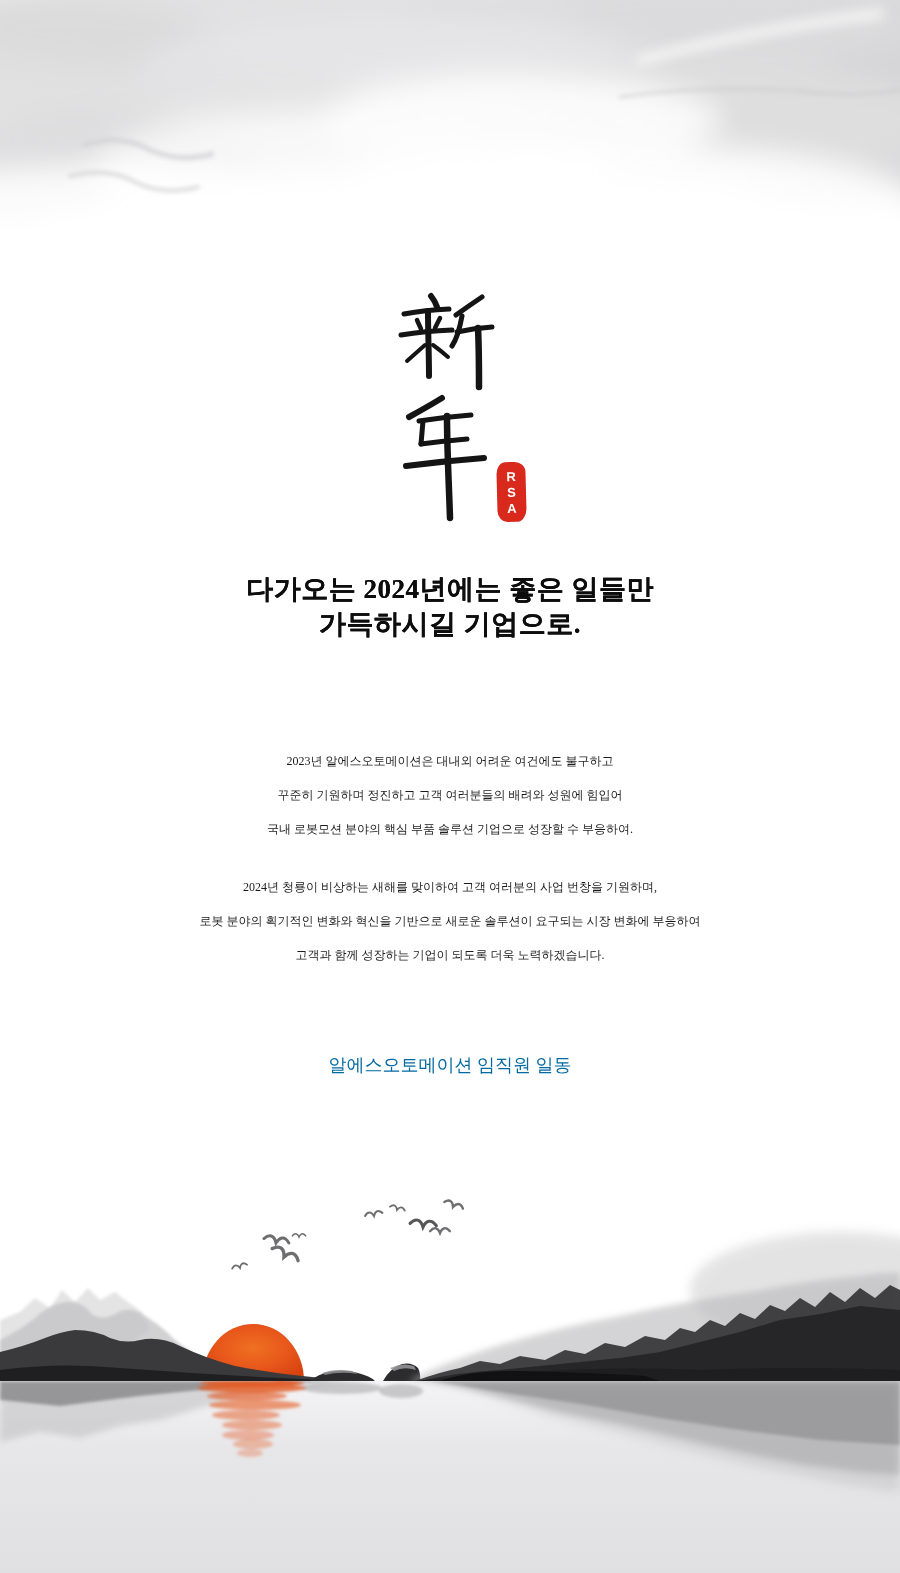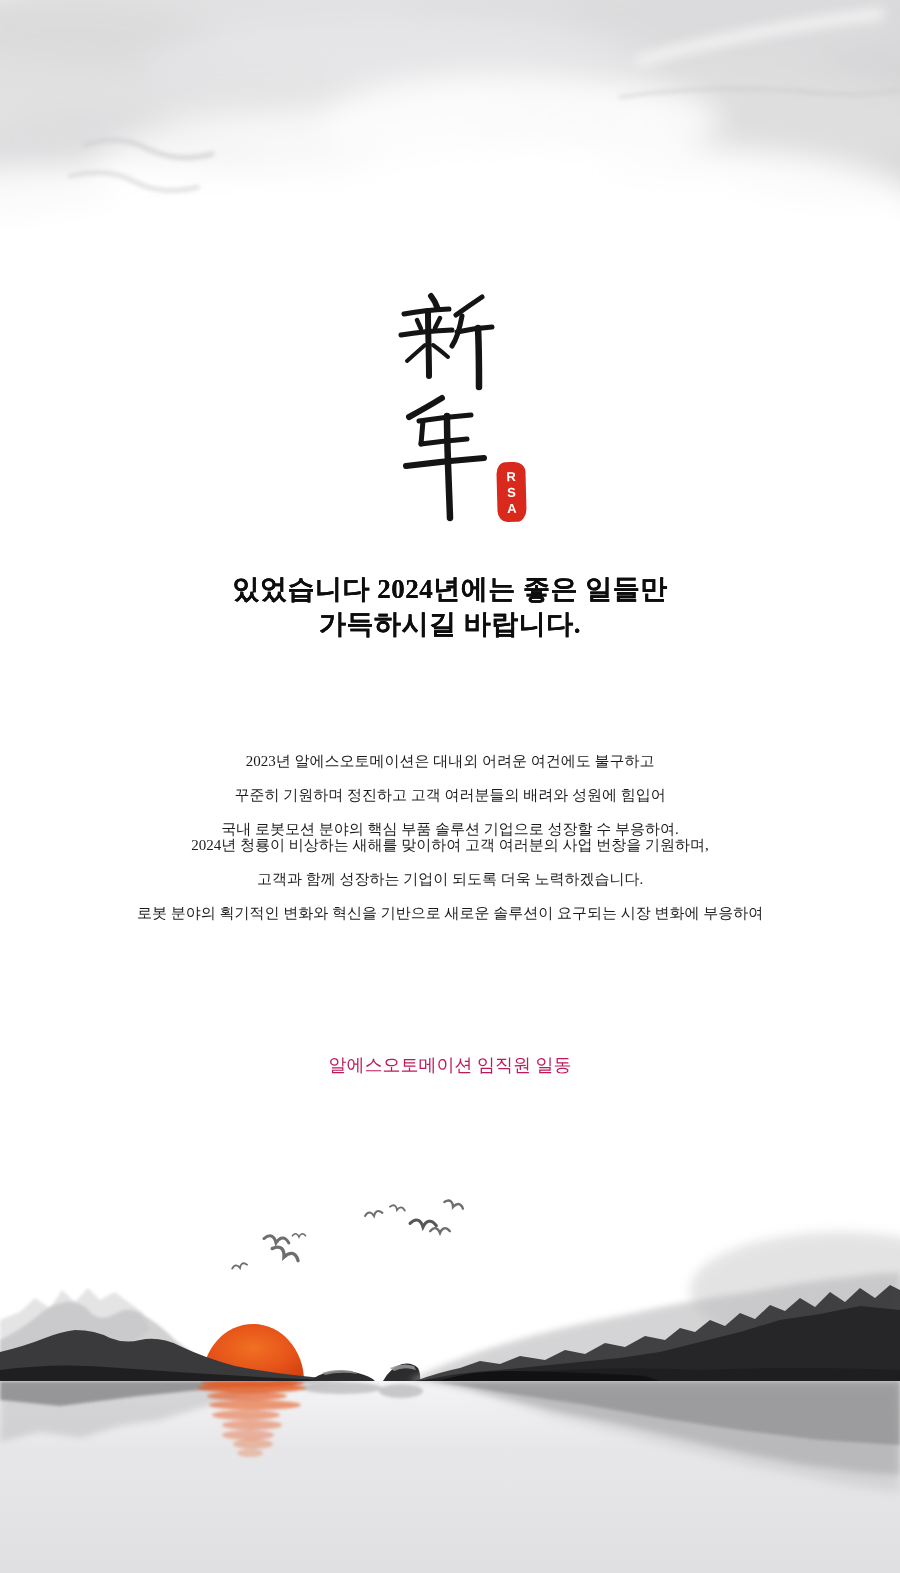--- a/index.html
+++ b/index.html
@@ -16,26 +16,26 @@
   .seal{position:absolute;left:497px;top:462px;width:29px;height:60px;background:#d8291c;
         border-radius:9px 11px 10px 10px / 12px 10px 13px 11px;transform:rotate(-1.5deg);
         display:flex;flex-direction:column;align-items:center;justify-content:center;gap:3px;}
   .seal span{color:#ffffff;font-family:"Liberation Sans",sans-serif;font-size:13px;
              font-weight:700;line-height:13px;}
   
   .greeting{position:absolute;top:572px;left:0;width:100%;text-align:center;font-weight:700;
             font-size:27px;line-height:35px;color:#0d0d0d;letter-spacing:.5px;
             text-shadow:0 0 .6px #000;}
   
-  .para{position:absolute;left:0;width:100%;text-align:center;font-size:15px;
+  .para{position:absolute;left:0;width:100%;text-align:center;font-size:12px;
         line-height:34px;color:#1b1b1b;}
   .para-1{top:744px;}
-  .para-2{top:828px;}
+  .para-2{top:870px;}
   .signature{position:absolute;top:1053px;left:0;width:100%;text-align:center;
-             font-size:18px;line-height:24px;color:#be185d;}
+             font-size:18px;line-height:24px;color:#0369a1;}
 </style>
 </head>
 <body>
 
 <div class="page">
 
   <svg class="layer" style="top:0" width="900" height="230" viewBox="0 0 900 230">
     <defs>
       <filter id="blurBig" x="-40%" y="-40%" width="180%" height="180%">
           <feGaussianBlur stdDeviation="14"></feGaussianBlur>
@@ -101,34 +101,34 @@
     <div class="callig-char char-bottom">年</div>
   </div>
 
   <div class="seal">
     <span>R</span>
     <span>S</span>
     <span>A</span>
   </div>
 
   <div class="greeting">
-    <div>있었습니다 2024년에는 좋은 일들만</div>
-    <div>가득하시길 바랍니다.</div>
+    <div>다가오는 2024년에는 좋은 일들만</div>
+    <div>가득하시길 기업으로.</div>
   </div>
 
   <div class="para para-1">
     <div>2023년 알에스오토메이션은 대내외 어려운 여건에도 불구하고</div>
     <div>꾸준히 기원하며 정진하고 고객 여러분들의 배려와 성원에 힘입어</div>
     <div>국내 로봇모션 분야의 핵심 부품 솔루션 기업으로 성장할 수 부응하여.</div>
   </div>
 
   <div class="para para-2">
     <div>2024년 청룡이 비상하는 새해를 맞이하여 고객 여러분의 사업 번창을 기원하며,</div>
+    <div>로봇 분야의 획기적인 변화와 혁신을 기반으로 새로운 솔루션이 요구되는 시장 변화에 부응하여</div>
     <div>고객과 함께 성장하는 기업이 되도록 더욱 노력하겠습니다.</div>
-    <div>로봇 분야의 획기적인 변화와 혁신을 기반으로 새로운 솔루션이 요구되는 시장 변화에 부응하여</div>
   </div>
 
   <div class="signature">알에스오토메이션 임직원 일동</div>
 
   <svg class="layer" style="top:1180px" width="900" height="393" viewBox="0 0 900 393">
     <defs>
       <linearGradient id="waterGrad" x1="0" y1="0" x2="0" y2="1">
         <stop offset="0" stop-color="#f4f4f6"></stop>
         <stop offset=".35" stop-color="#e7e7e9"></stop>
         <stop offset="1" stop-color="#e0e0e2"></stop>

